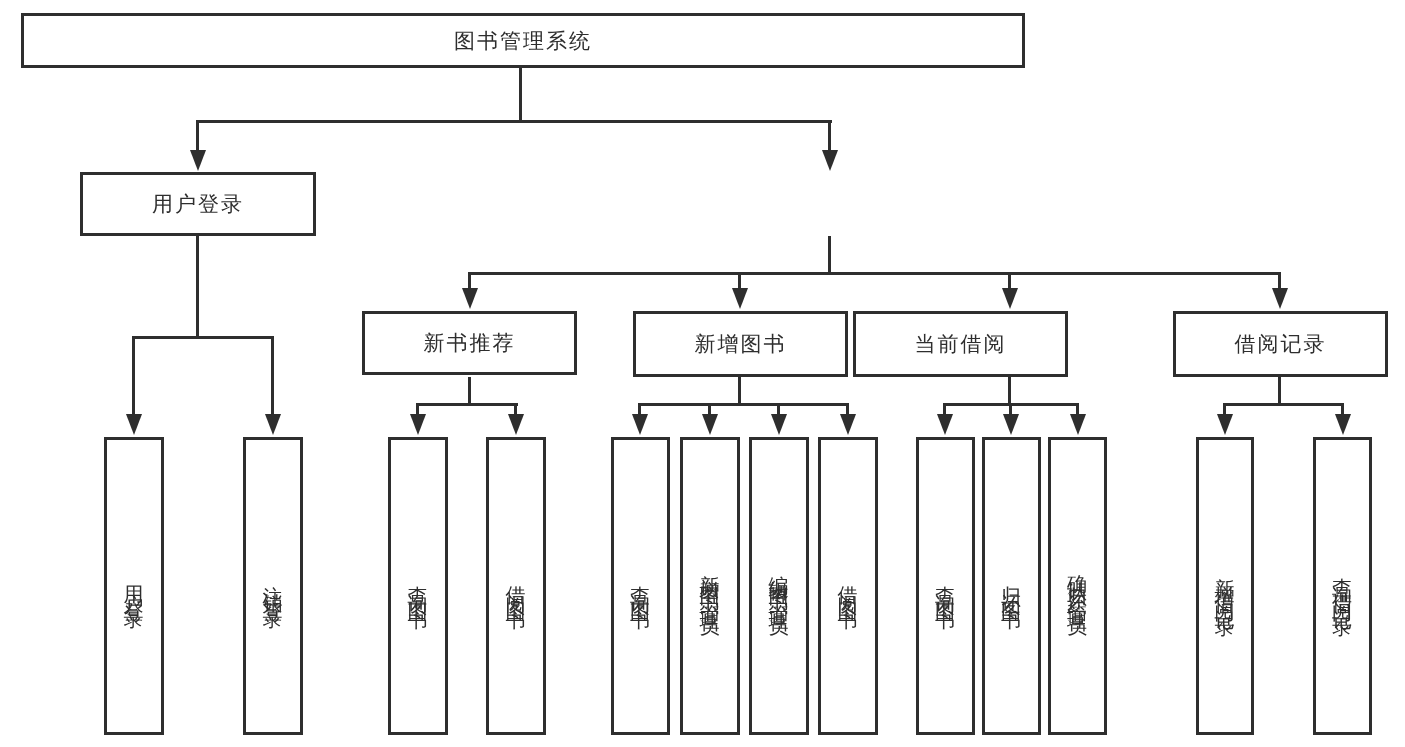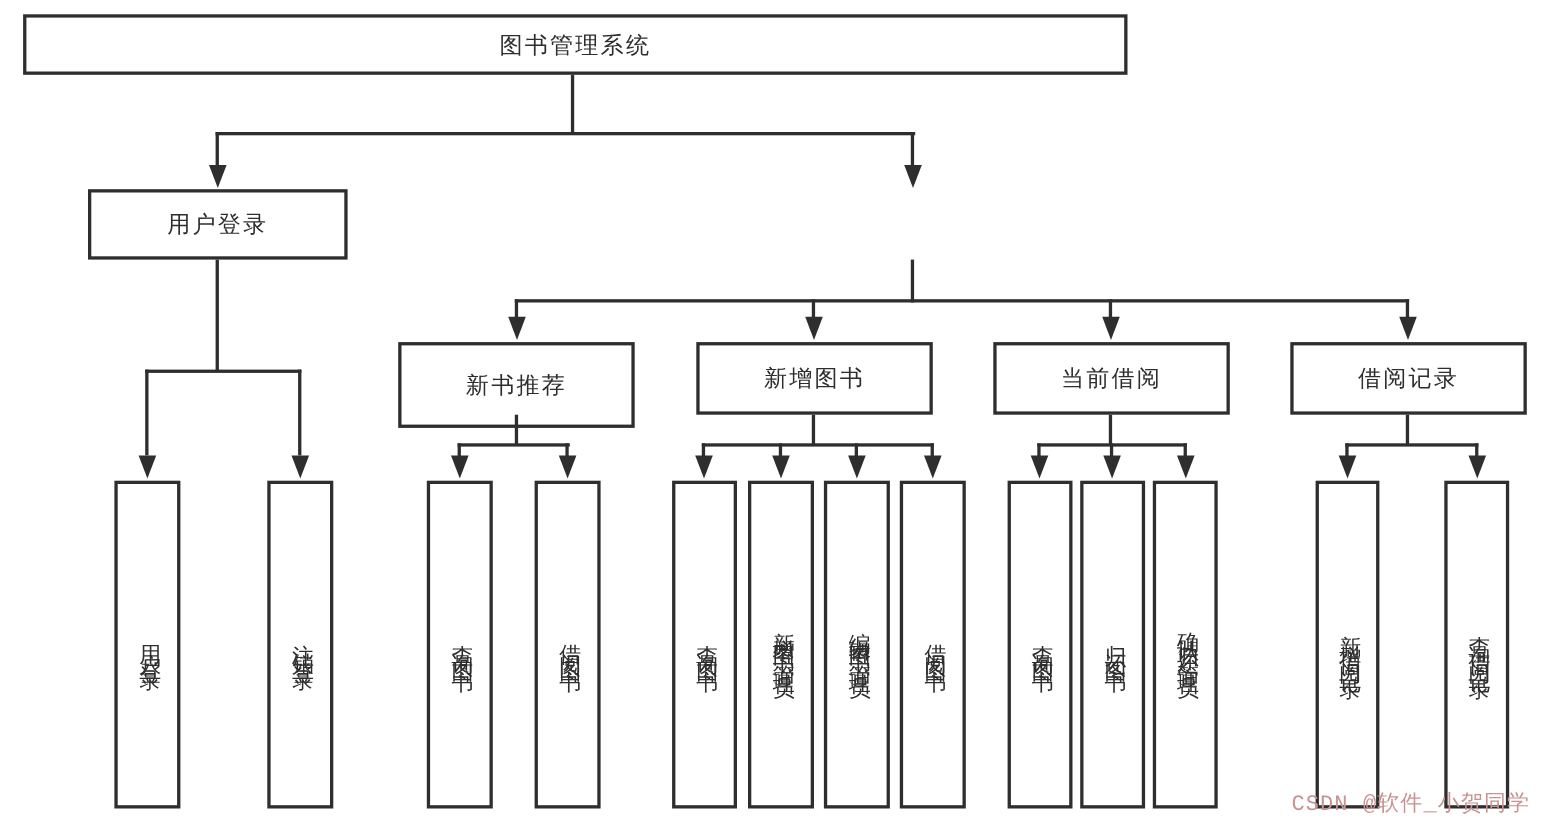--- a/index.html
+++ b/index.html
@@ -1,18 +1,18 @@
 <!DOCTYPE html>
 <html><head>
 <meta charset="utf-8">
 <style>
   html,body{margin:0;padding:0;background:#ffffff;}
   #canvas{
     position:relative;width:1405px;height:747px;background:#ffffff;overflow:hidden;
-    font-family:Liberation Mono, monospace;color:#2e2e2e;
+    font-family:Liberation Serif, serif;color:#2e2e2e;
   }
   .box{
     position:absolute;box-sizing:border-box;border:3px solid #2e2e2e;background:#fff;
     display:flex;align-items:center;justify-content:center;
   }
   .htext{font-size:21px;letter-spacing:2px;white-space:nowrap;}
   .vtext{
     writing-mode:vertical-rl;text-orientation:mixed;
     font-size:20px;letter-spacing:8px;line-height:1;white-space:nowrap;
   }
@@ -61,27 +61,27 @@
   <div class="hl" style="left:468px;top:272px;width:813px;"></div>
   <div class="vl" style="left:468px;top:272px;height:18px;"></div>
   <div class="tri" style="left:462px;top:288px;"></div>
   <div class="vl" style="left:738px;top:272px;height:18px;"></div>
   <div class="tri" style="left:732px;top:288px;"></div>
   <div class="vl" style="left:1008px;top:272px;height:18px;"></div>
   <div class="tri" style="left:1002px;top:288px;"></div>
   <div class="vl" style="left:1278px;top:272px;height:18px;"></div>
   <div class="tri" style="left:1272px;top:288px;"></div>
 
-  <div class="box" style="left:362px;top:311px;width:215px;height:78px;">
+  <div class="box" style="left:362px;top:311px;width:215px;height:64px;">
     <span class="htext">新书推荐</span>
   </div>
   <div class="box" style="left:633px;top:311px;width:215px;height:66px;">
     <span class="htext">新增图书</span>
   </div>
-  <div class="box" style="left:903px;top:311px;width:215px;height:66px;">
+  <div class="box" style="left:853px;top:311px;width:215px;height:66px;">
     <span class="htext">当前借阅</span>
   </div>
   <div class="box" style="left:1173px;top:311px;width:215px;height:66px;">
     <span class="htext">借阅记录</span>
   </div>
 
   <div class="vl" style="left:468px;top:377px;height:28px;"></div>
   <div class="hl" style="left:416px;top:403px;width:102px;"></div>
   <div class="vl" style="left:416px;top:403px;height:12px;"></div>
   <div class="tri" style="left:410px;top:414px;"></div>
@@ -152,15 +152,14 @@
     <span class="vtext tight">确认归还（管理员）</span>
   </div>
 
   <div class="box" style="left:1196px;top:437px;width:58px;height:298px;">
     <span class="vtext">新增借阅记录</span>
   </div>
   <div class="box" style="left:1313px;top:437px;width:59px;height:298px;">
     <span class="vtext">查询借阅记录</span>
   </div>
 
-  <div class="watermark">CSDN @软件_小贺同学</div>
 
 </div>
 
 </body></html>

